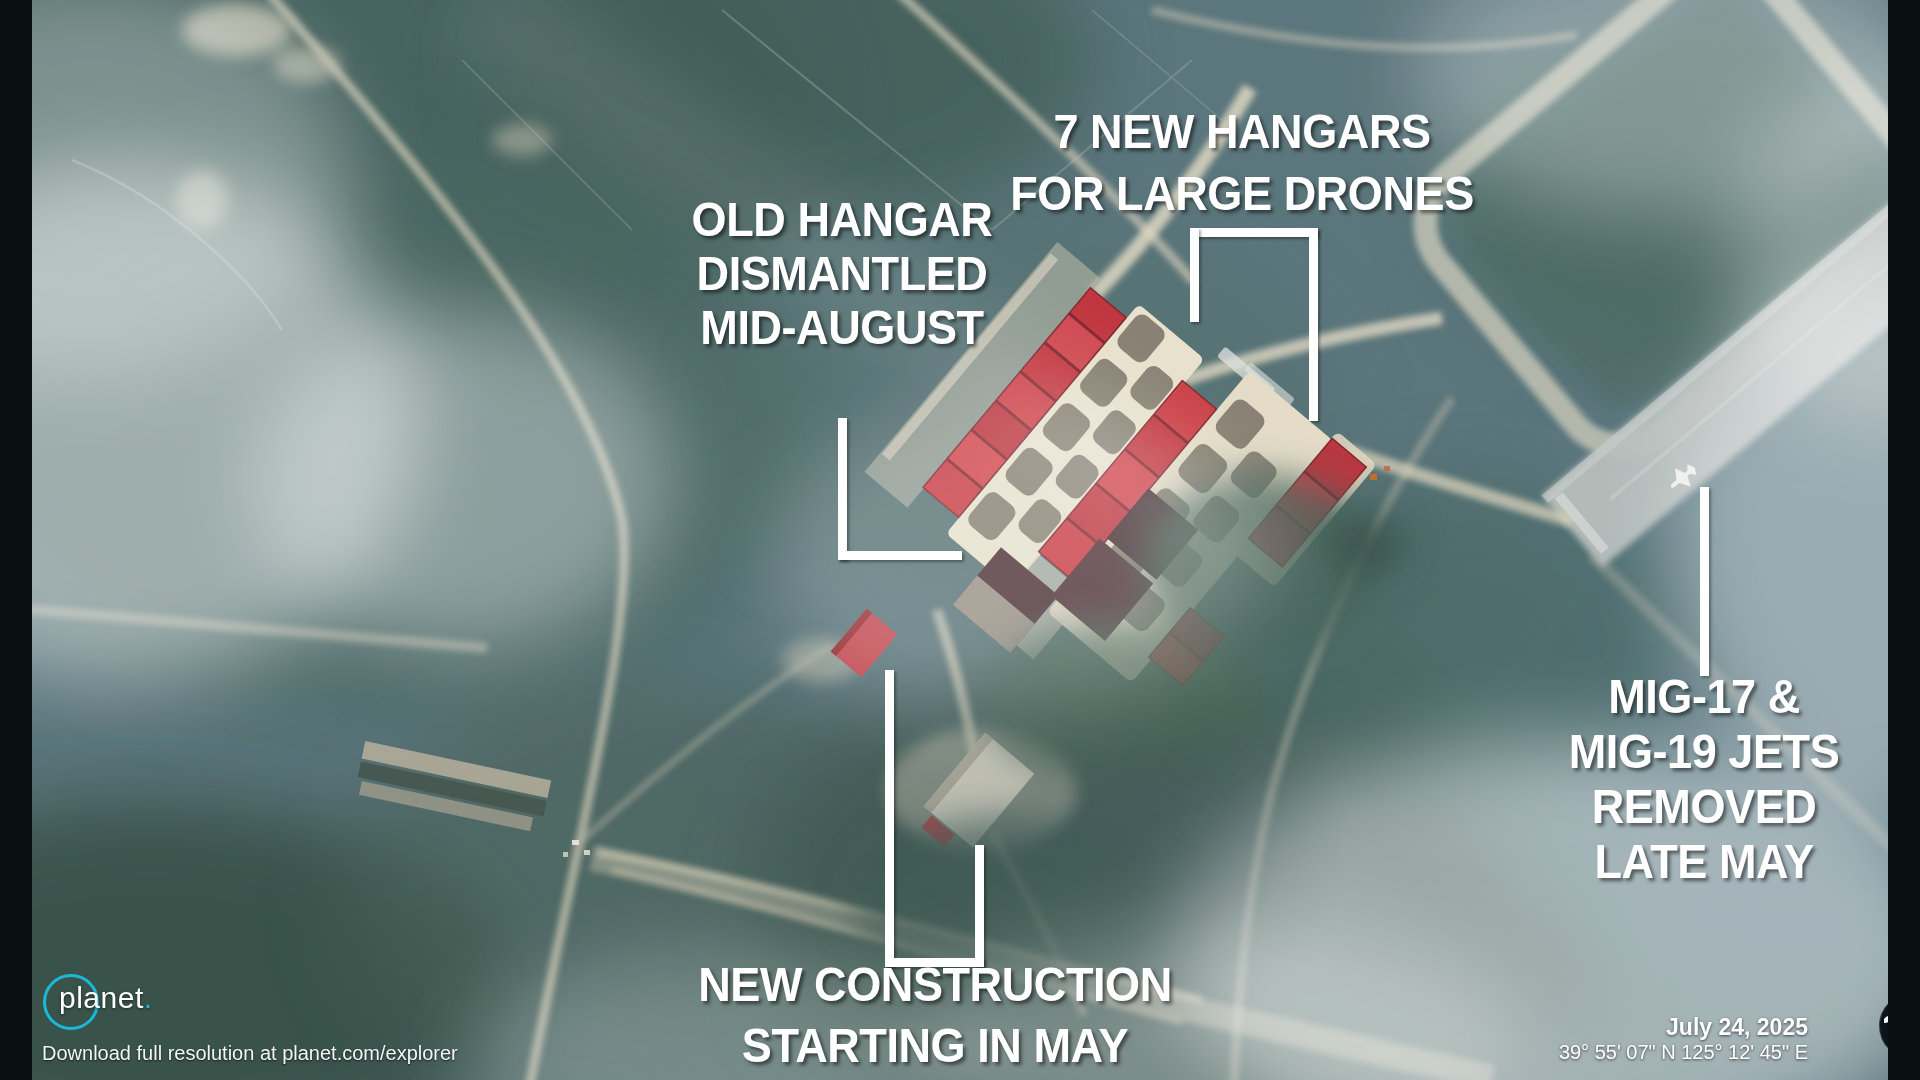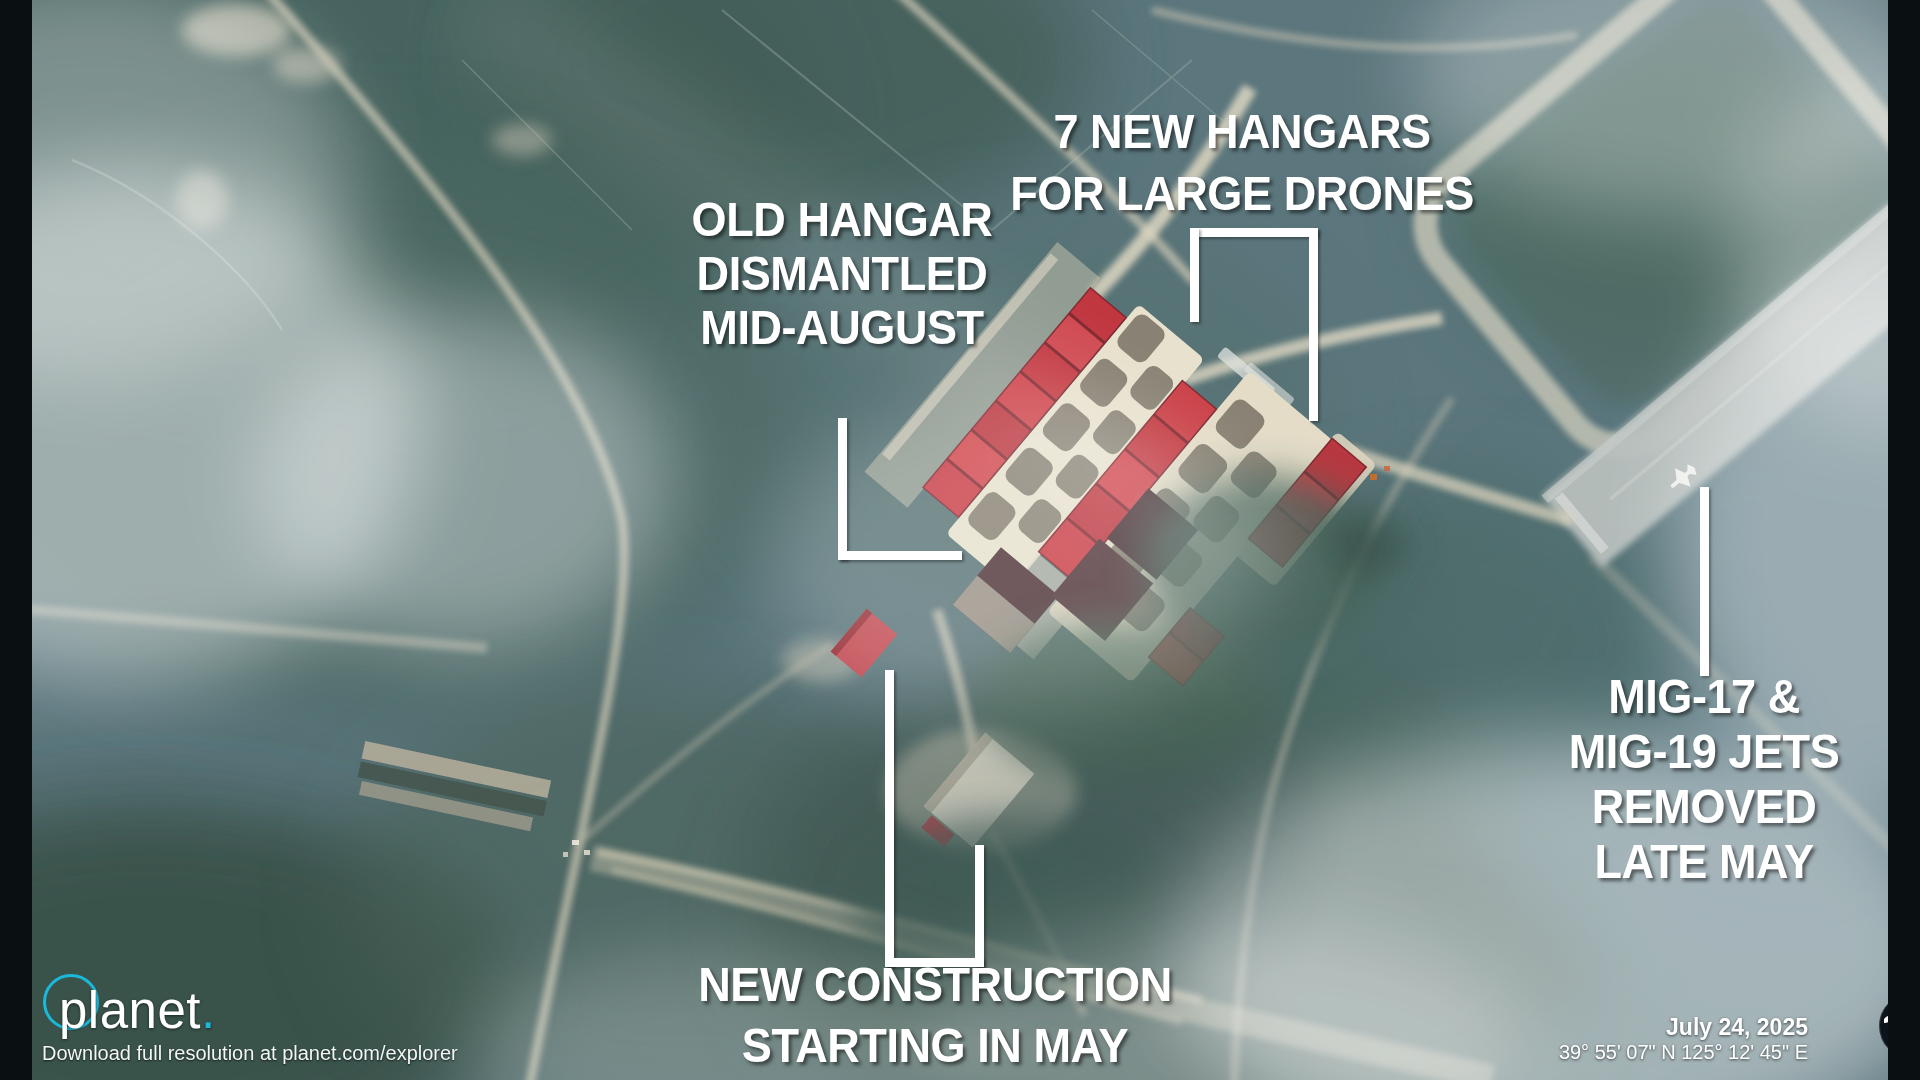--- a/index.html
+++ b/index.html
@@ -22,21 +22,21 @@
   .ann-mig .ln{height:55px;line-height:55px;}
   .ann-constr .ln{height:61px;line-height:61px;}
   
   .leader{position:absolute;background:#fff;box-shadow:2px 2px 3px rgba(0,0,0,.35);}
   
   .brand-circle{
     position:absolute;left:11px;top:974px;width:56px;height:56px;border-radius:50%;
     border:3px solid #1cb8d9;box-sizing:border-box;
   }
   .brand-word{
-    position:absolute;left:27px;top:981px;font-size:51px;font-weight:400;color:#fff;
+    position:absolute;left:27px;top:981px;font-size:30px;font-weight:400;color:#fff;
     letter-spacing:.5px;text-shadow:0 1px 3px rgba(0,0,0,.55);
   }
   .brand-word .dot{color:#1cb8d9;}
   .download-note{
     position:absolute;left:10px;top:1042px;font-size:20px;color:#f2f6f6;
     text-shadow:0 1px 2px rgba(0,0,0,.7);
   }
   .date-block{
     position:absolute;right:80px;top:1014px;text-align:right;color:#fff;
     text-shadow:0 1px 3px rgba(0,0,0,.65);

